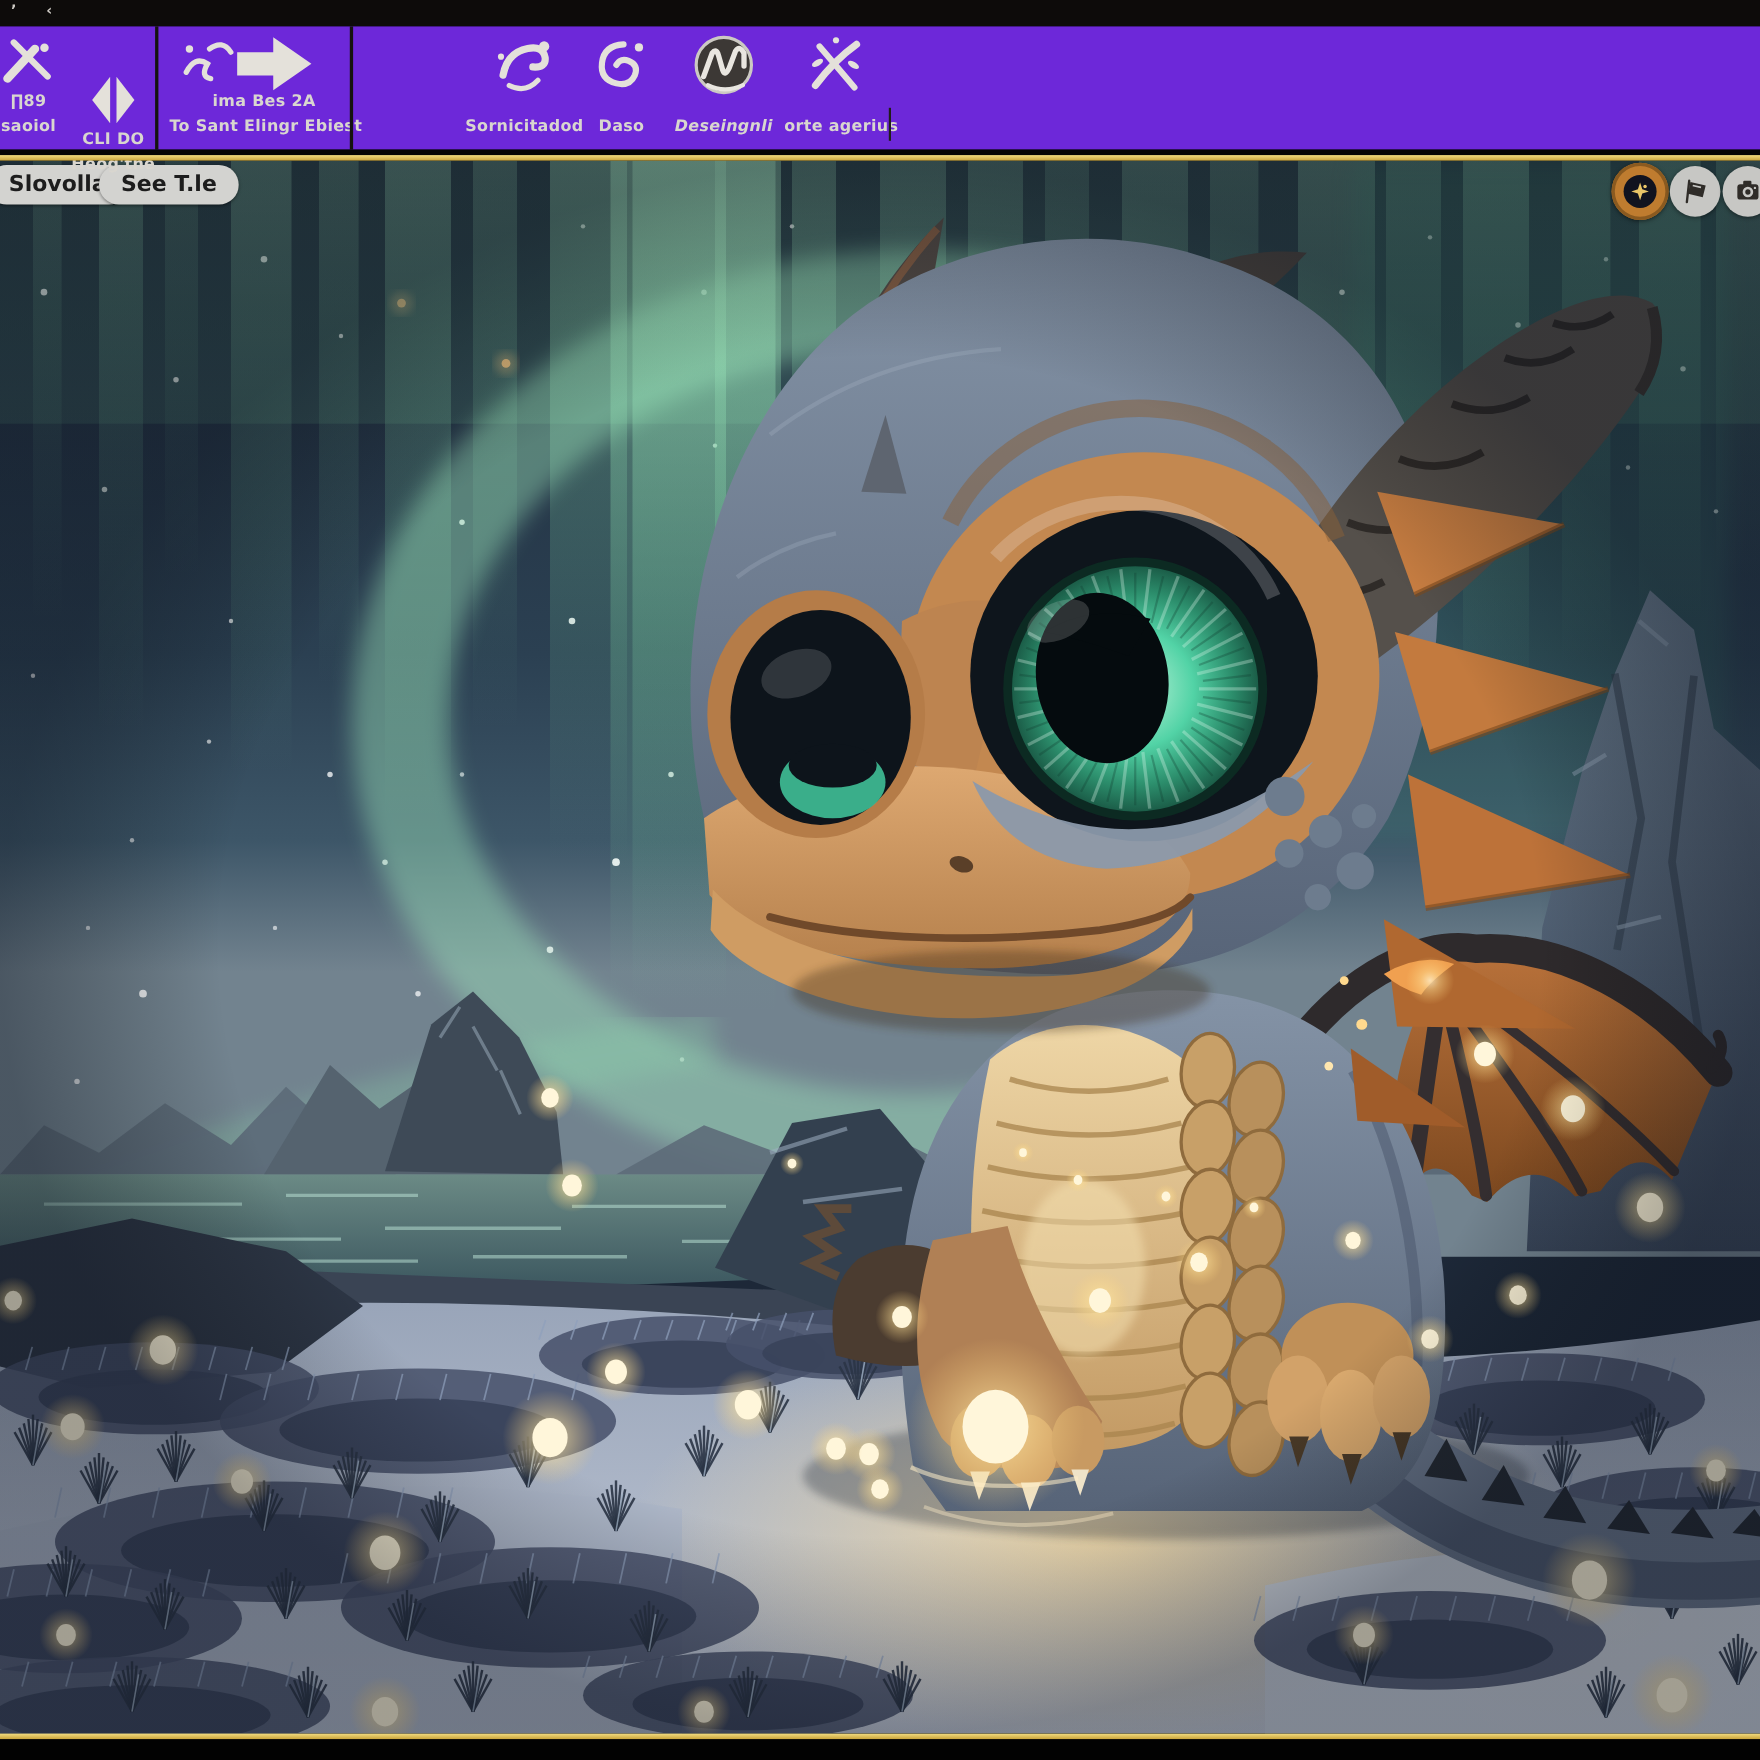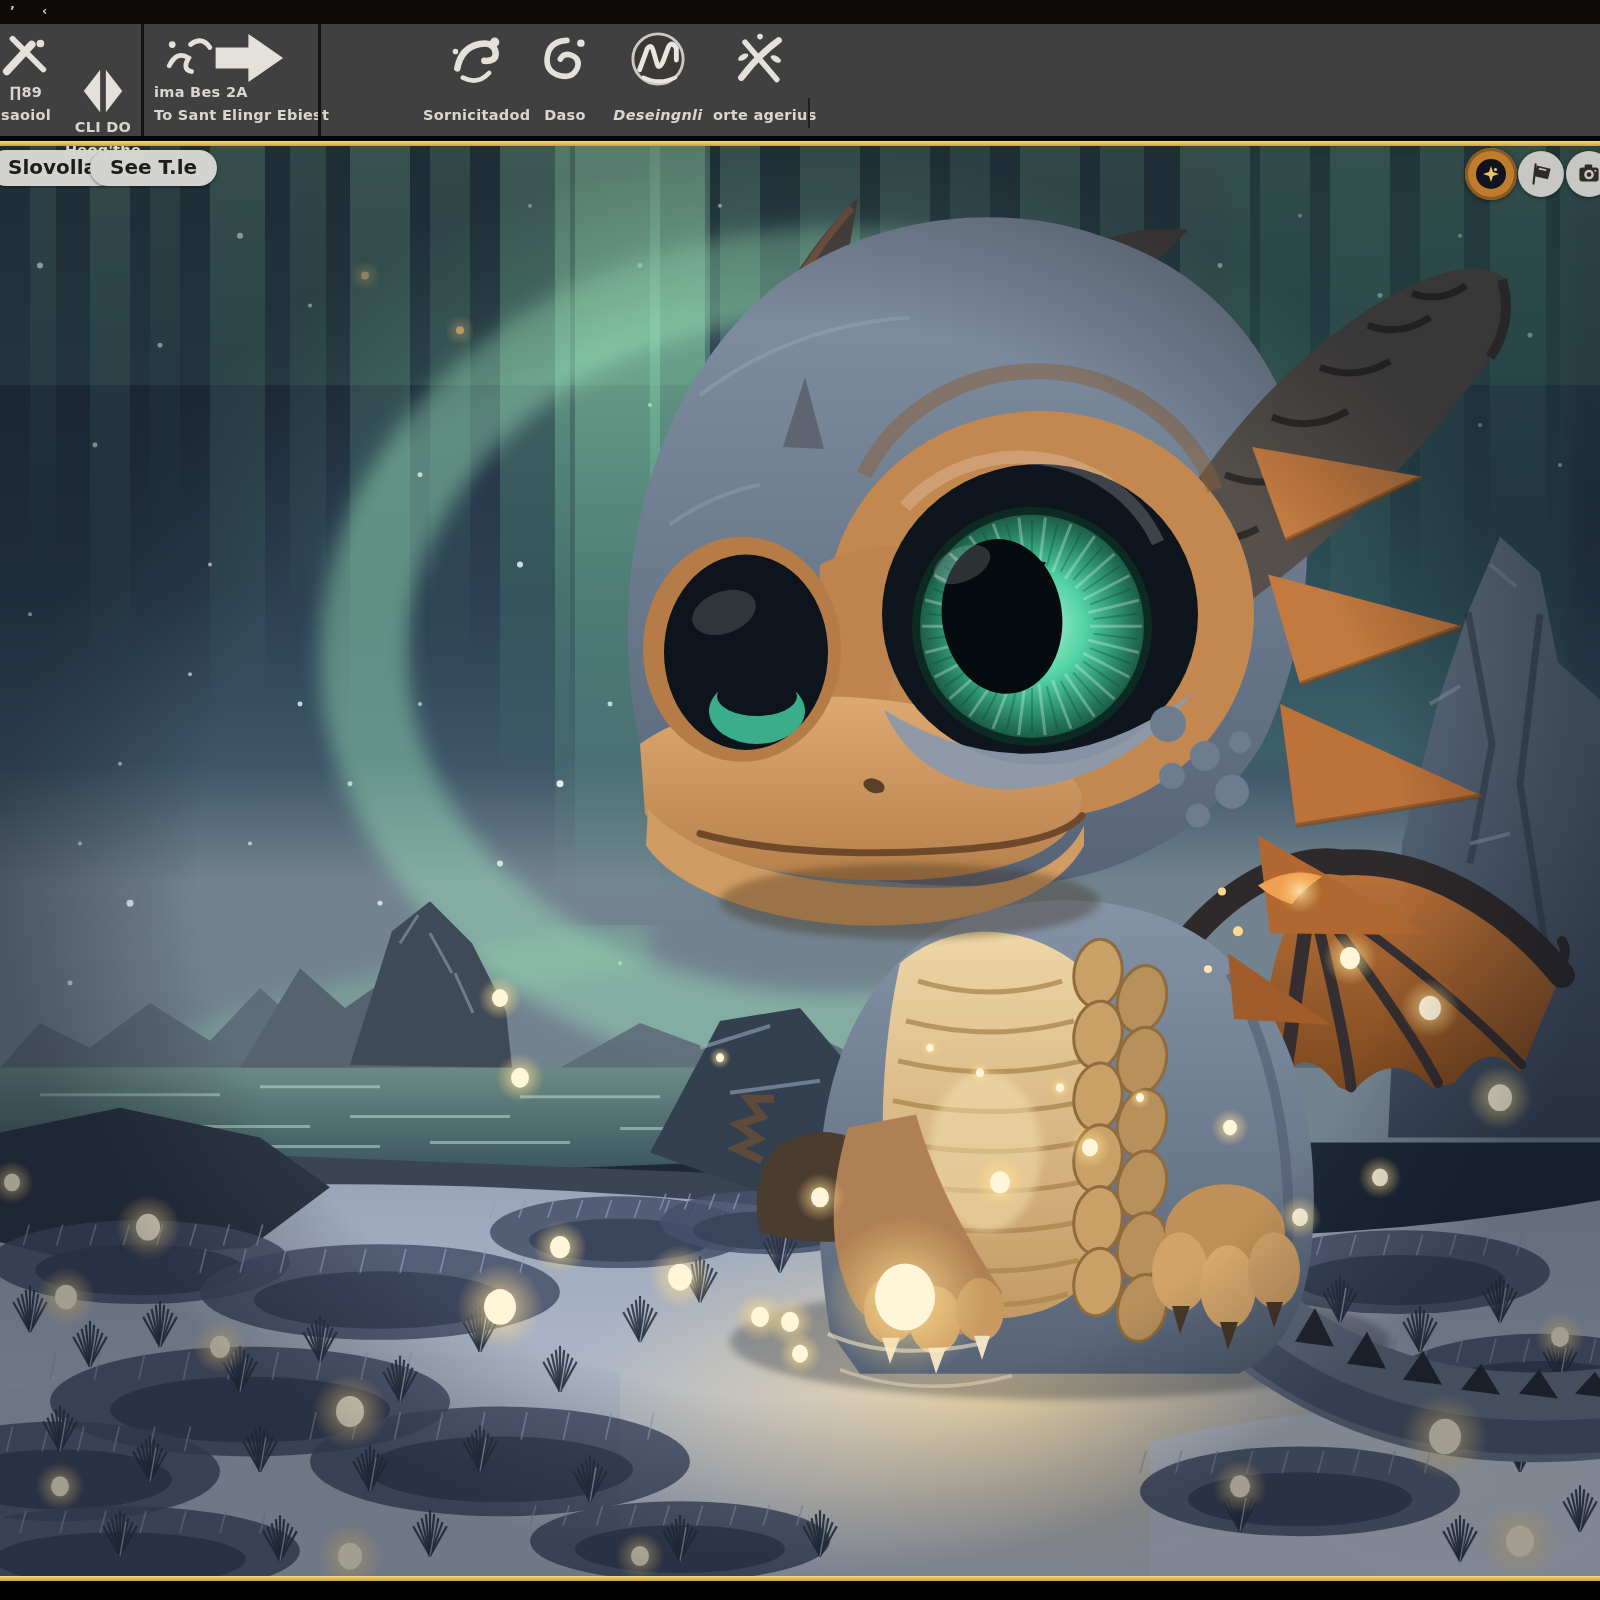--- a/index.html
+++ b/index.html
@@ -2,27 +2,27 @@
 <html><head>
 <meta charset="utf-8">
 <style>
   html,body{margin:0;padding:0;background:#000;}
   body{width:1600px;height:1600px;position:relative;overflow:hidden;
        font-family:"DejaVu Sans","Liberation Sans",sans-serif;}
   
   #titlestrip{position:absolute;left:0;top:0;width:1600px;height:24px;background:#0d0b0a;z-index:30;}
   .strip-mark{position:absolute;top:3px;color:#cfccc6;font-size:13px;font-weight:700;}
   #mark1{left:10px;} #mark2{left:42px;}
-  #toolbar{position:absolute;left:0;top:24px;width:1600px;height:112px;background:#404040;z-index:30;
+  #toolbar{position:absolute;left:0;top:24px;width:1600px;height:112px;background:#6d28d9;z-index:30;
            border-bottom:6px solid #070605;}
   .titem{position:absolute;top:0;height:112px;color:#d9d6cf;cursor:pointer;}
   .ticon{position:absolute;top:7px;left:50%;transform:translateX(-50%);}
   .ttop{position:absolute;bottom:36px;width:100%;text-align:center;font-size:14.5px;font-weight:700;letter-spacing:.3px;white-space:nowrap;}
   .tlabel{position:absolute;bottom:13px;width:100%;text-align:center;font-size:14.5px;font-weight:700;letter-spacing:.3px;white-space:nowrap;}
-  .leftalign .ttop,.leftalign .tlabel{text-align:left;padding-left:8px;}
+  .leftalign .ttop,.leftalign .tlabel{text-align:center;padding-left:8px;}
   .tdiv{position:absolute;top:0;width:3px;height:112px;background:#15130f;}
   .tdiv-short{position:absolute;bottom:8px;width:2px;height:30px;background:#211e1b;}
   .goldline{position:absolute;left:0;width:1600px;height:5px;z-index:31;
             background:linear-gradient(#f2dc80,#c9a43c);}
   #gold-top{top:141px;} #gold-bottom{top:1576px;}
   #blackgap{position:absolute;left:0;top:136px;width:1600px;height:5px;background:#050505;z-index:30;}
   #bottombar{position:absolute;left:0;top:1581px;width:1600px;height:19px;background:#020202;z-index:30;}
   
   #canvas{position:absolute;left:0;top:146px;width:1600px;height:1430px;overflow:hidden;background:#1d2838;z-index:10;}
   #scene{position:absolute;left:0;top:0;width:100%;height:100%;}

